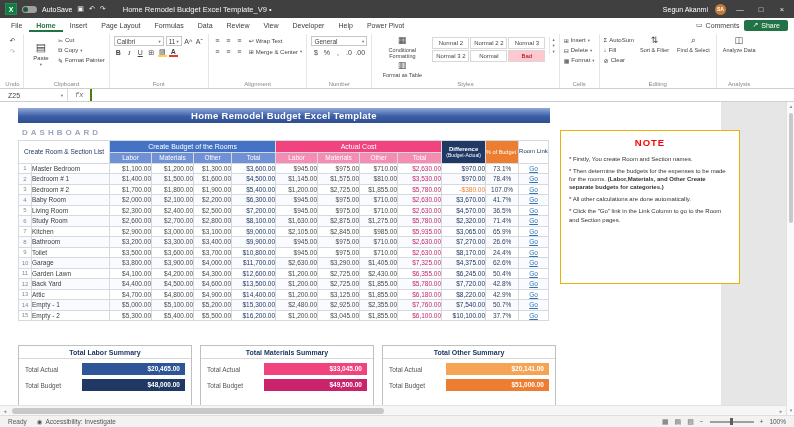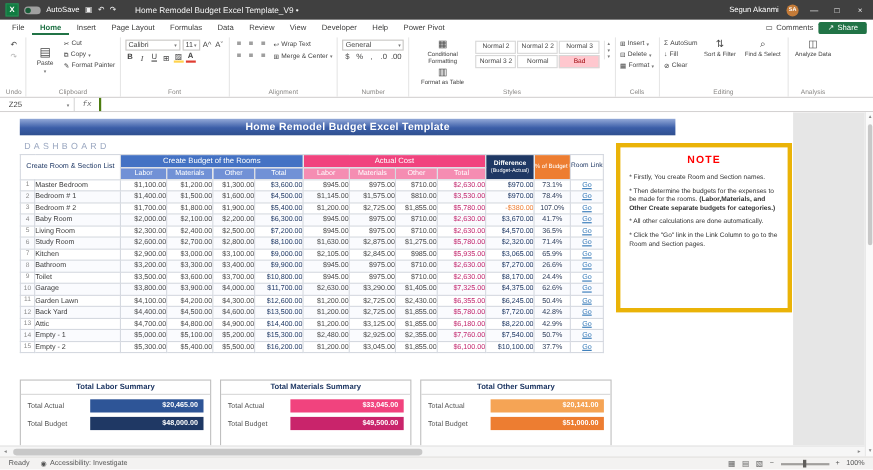--- a/index.html
+++ b/index.html
@@ -77,24 +77,24 @@
               border-bottom:1px solid #D0CECE;display:flex;align-items:stretch;font-size:7px;color:#444;}
   .namebox{width:68px;border-right:1px solid #D8D8D8;display:flex;align-items:center;
            justify-content:space-between;padding:0 4px 0 8px;}
   .fx{display:flex;align-items:center;padding:0 7px;font-style:italic;color:#666;
       font-family:Liberation Mono, monospace;border-right:2px solid #4d7c0f;}
   .fml-input{flex:1;}
 
   
   .sheet{position:absolute;left:0;top:102px;width:794px;height:303px;background:#fff;overflow:hidden;}
   .sheet-gray{position:absolute;left:721px;top:0;width:65px;height:303px;background:#E6E6E6;}
-  .banner{position:absolute;left:18px;top:6px;width:596px;height:15px;
+  .banner{position:absolute;left:18px;top:6px;width:532px;height:15px;
           background:linear-gradient(180deg,#93A9D8 0%,#3B5EA8 55%,#2F4F8F 100%);
           color:#fff;font-size:9.5px;font-weight:bold;text-align:center;line-height:15px;letter-spacing:.3px;}
-  .dash-label{position:absolute;left:22px;top:26px;font-size:8px;font-weight:normal;color:#9AA7C0;letter-spacing:3px;}
+  .dash-label{position:absolute;left:22px;top:26px;font-size:8px;font-weight:bold;color:#9AA7C0;letter-spacing:3px;}
 
   table.dash{position:absolute;left:18px;top:38px;border-collapse:collapse;table-layout:fixed;width:530px;
              font-size:6.5px;background:#fff;}
   table.dash th,table.dash td{border:1px solid #D5D9E0;padding:0 0;height:10.5px;overflow:hidden;
              white-space:nowrap;font-weight:normal;}
   tr.ghdr th{height:12px;}
   .rooms-hdr{background:#fff;color:#1F3864;font-weight:bold;font-size:6.5px;text-align:center;}
   .budget-hdr{background:#4472C4;color:#fff;font-weight:bold;font-size:7px;text-align:center;}
   .actual-hdr{background:#F1437E;color:#fff;font-weight:bold;font-size:7px;text-align:center;}
   .sub-blue{background:#7191D6;color:#fff;font-weight:bold;font-size:6.5px;text-align:center;}
@@ -119,21 +119,21 @@
   .summaries{position:absolute;left:18px;top:243px;display:flex;gap:8px;}
   .sumbox{width:174px;height:62px;border:1px solid #BFBFBF;background:#fff;}
   .sum-title{height:13px;display:flex;align-items:center;justify-content:center;font-size:7px;
              font-weight:bold;color:#1F3864;border-bottom:1px solid #D8D8D8;}
   .sum-row{display:flex;align-items:center;gap:5px;margin:4px 6px 0 6px;}
   .sum-label{width:52px;font-size:6.5px;color:#555;}
   .sum-chip{flex:1;height:12px;line-height:12px;color:#fff;font-size:6.5px;font-weight:bold;
             text-align:right;padding-right:5px;}
 
   
-  .note{position:absolute;left:560px;top:28px;width:160px;height:154px;border:4px solid #eab308;
+  .note{position:absolute;left:560px;top:28px;width:180px;height:154px;border:1px solid #eab308;
         background:#fff;overflow:hidden;}
   .note-title{text-align:center;color:#FF0000;font-weight:bold;font-size:9.5px;letter-spacing:1px;margin-top:6px;}
   .note-list{padding:3px 8px 0 8px;}
   .note-item{margin:4px 0;font-size:6px;color:#333;line-height:1.35;}
   .note-item b{font-weight:bold;}
 
   
   .vscroll{position:absolute;left:786px;top:102px;width:8px;height:313px;background:#FAFAFA;
            border-left:1px solid #E1E1E1;}
   .vscroll .arr{position:absolute;left:0;width:8px;height:9px;font-size:5px;color:#888;text-align:center;line-height:9px;}

